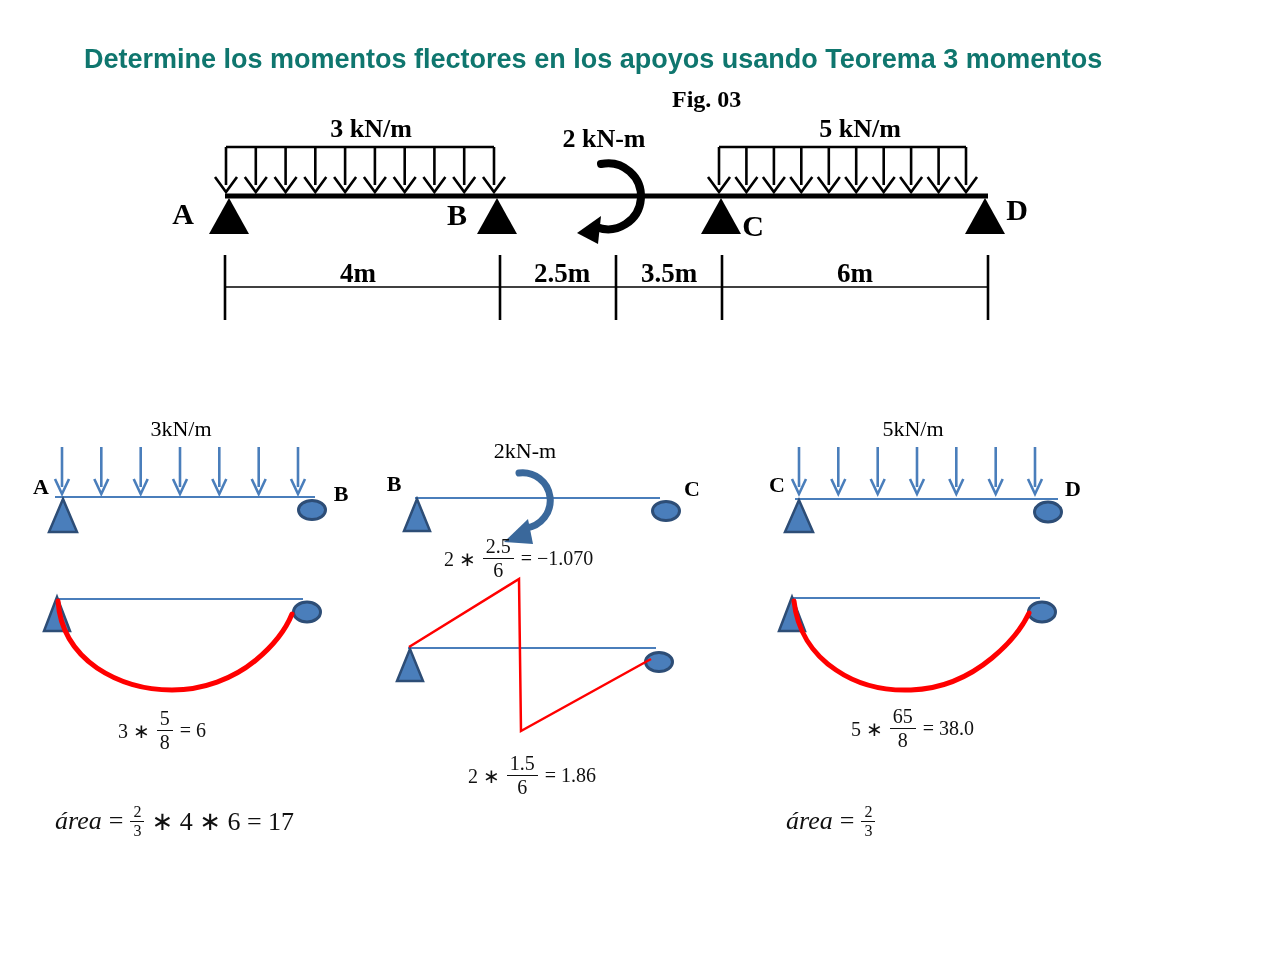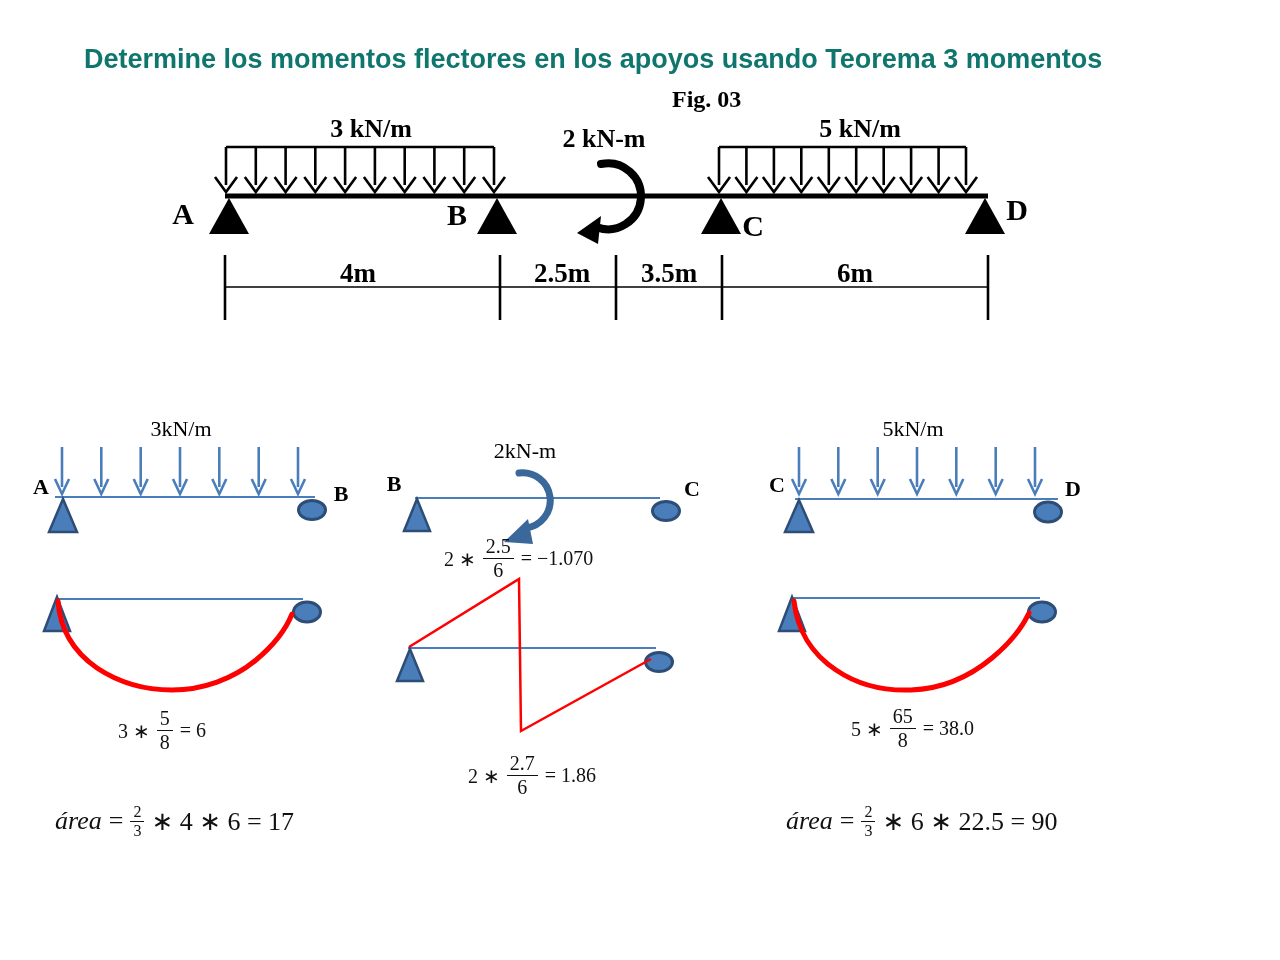--- a/index.html
+++ b/index.html
@@ -211,21 +211,21 @@
   <span class="frac">
     <span class="num">2.5</span>
     <span class="den">6</span>
   </span>
   <span>= −1.070</span>
 </div>
 
 <div class="formula" style="left:468px;top:752px;">
   <span>2 ∗</span>
   <span class="frac">
-    <span class="num">2.7</span>
+    <span class="num">1.5</span>
     <span class="den">6</span>
   </span>
   <span>= 1.86</span>
 </div>
 
 <div class="formula" style="left:851px;top:705px;">
   <span>5 ∗</span>
   <span class="frac">
     <span class="num">65</span>
     <span class="den">8</span>
@@ -243,14 +243,13 @@
   <span>∗ 4 ∗ 6 = 17</span>
 </div>
 
 <div class="formula area" style="left:786px;top:803px;">
   <span class="word">área</span>
   <span>=</span>
   <span class="frac">
     <span class="num">2</span>
     <span class="den">3</span>
   </span>
-  <span>∗ 6 ∗ 22.5 = 90</span>
 </div>
 
 </body></html>

